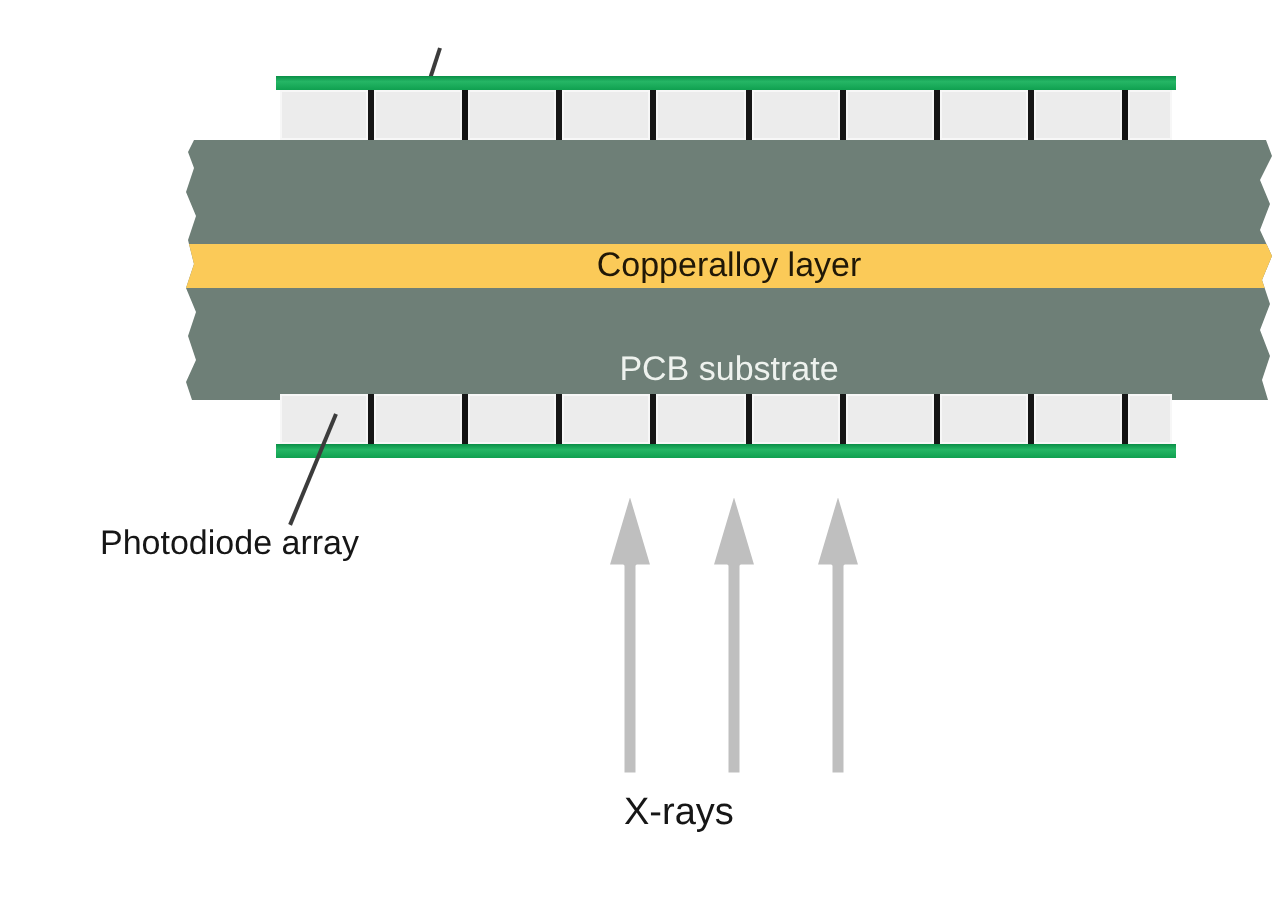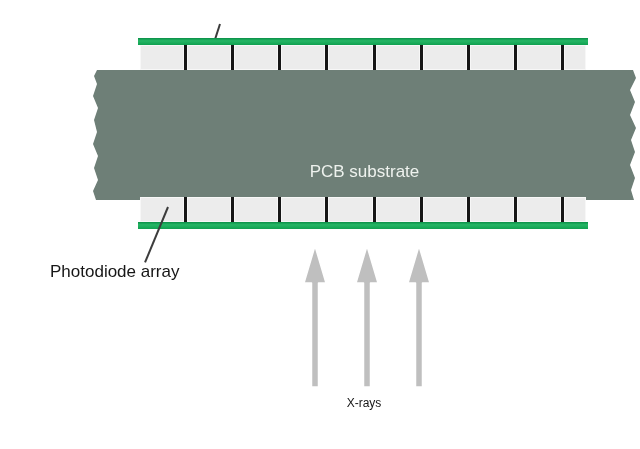--- a/index.html
+++ b/index.html
@@ -3,21 +3,21 @@
 <meta charset="utf-8">
 <style>
   html,body{margin:0;padding:0;background:#fff;}
   #stage{
     position:relative;width:640px;height:449px;background:#fff;overflow:hidden;
     font-family:"Liberation Sans","DejaVu Sans",sans-serif;
   }
   .lbl{position:absolute;color:#161616;white-space:nowrap;}
   #lbl-fluorescent{left:165px;top:4px;width:150px;text-align:center;font-size:16px;}
   #lbl-photodiode{left:50px;top:262px;font-size:17px;text-align:right;}
-  #lbl-xrays{left:312px;top:396px;width:104px;text-align:center;font-size:12px;}
+  #lbl-xrays{left:312px;top:396px;width:104px;text-align:left;font-size:19px;}
 
   .leader{position:absolute;background:#3c3c3c;}
   #leader-top{left:219px;top:24px;width:2px;height:19px;transform:rotate(18deg);transform-origin:top center;}
   #leader-bottom{left:167px;top:207px;width:2px;height:60px;transform:rotate(22.5deg);transform-origin:top center;z-index:6;}
 
   .green-strip{
     position:absolute;left:138px;width:450px;height:7px;
     background:linear-gradient(180deg,#0a8f47 0%,#25b665 40%,#10a050 100%);
     z-index:4;
   }
@@ -37,21 +37,21 @@
     position:absolute;left:93px;top:70px;width:543px;height:130px;
     background:#6e7f77;z-index:2;
     clip-path:polygon(4px 0,540px 0,543px 8px,537px 20px,542px 32px,537px 45px,543px 58px,538px 70px,542px 82px,537px 95px,542px 108px,538px 120px,541px 130px,3px 130px,0px 121px,5px 110px,1px 98px,5px 86px,0px 74px,4px 62px,1px 50px,5px 38px,0px 26px,4px 14px,1px 6px);
   }
   #copper-band{
     position:absolute;left:0;top:52px;width:100%;height:22px;background:#fbca58;
     display:flex;align-items:center;justify-content:center;
   }
   #copper-band .txt{font-size:17px;color:#201807;}
   #pcb-text{
-    position:absolute;left:0;top:92px;width:100%;text-align:center;
+    position:absolute;left:0;top:105px;width:100%;text-align:center;
     font-size:17px;color:#eef2ee;
   }
 
   #arrows{
     position:absolute;left:302px;top:245px;height:143px;
     display:flex;gap:26px;z-index:1;
   }
   .arrow{width:26px;height:143px;}
 </style>
 </head>
@@ -71,20 +71,23 @@
       <div class="cell"></div>
       <div class="cell"></div>
       <div class="cell"></div>
       <div class="cell"></div>
       <div class="cell"></div>
       <div class="cell"></div>
       <div class="cell"></div>
     </div>
 
   <div id="slab">
+    <div id="copper-band">
+      <span class="txt">Copperalloy layer</span>
+    </div>
     <div id="pcb-text">PCB substrate</div>
   </div>
 
   <div class="cellrow" id="cells-bottom">
     <div class="cell"></div>
   <div class="cell"></div>
       <div class="cell"></div>
       <div class="cell"></div>
       <div class="cell"></div>
       <div class="cell"></div>

